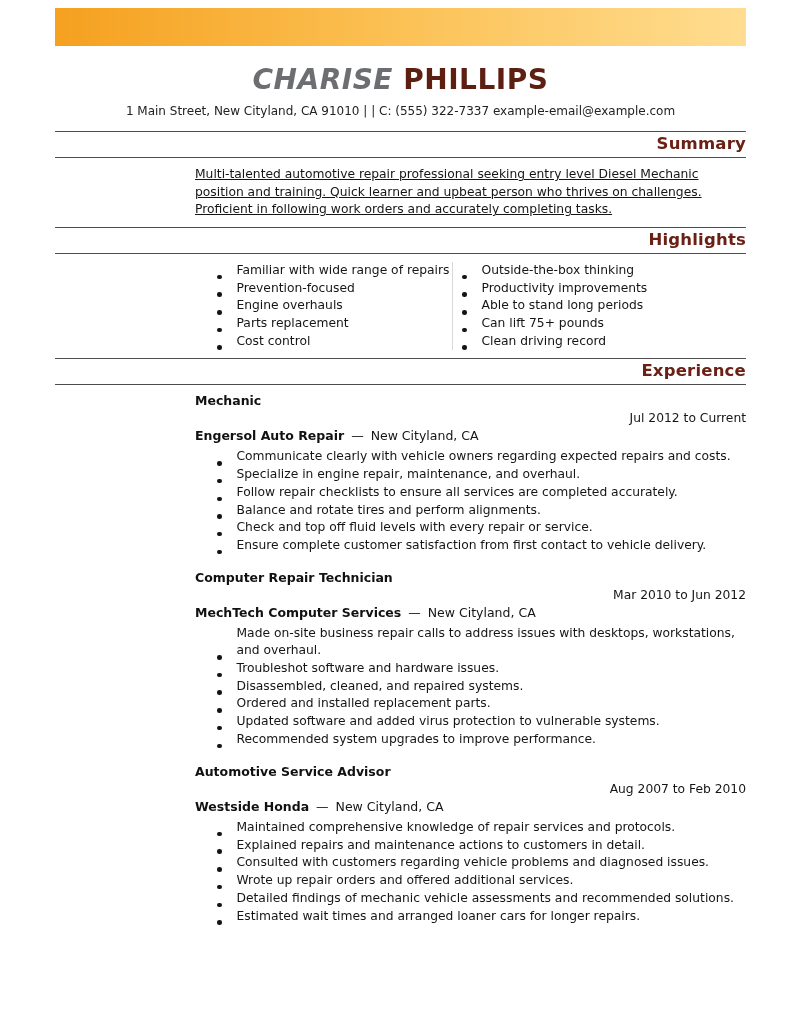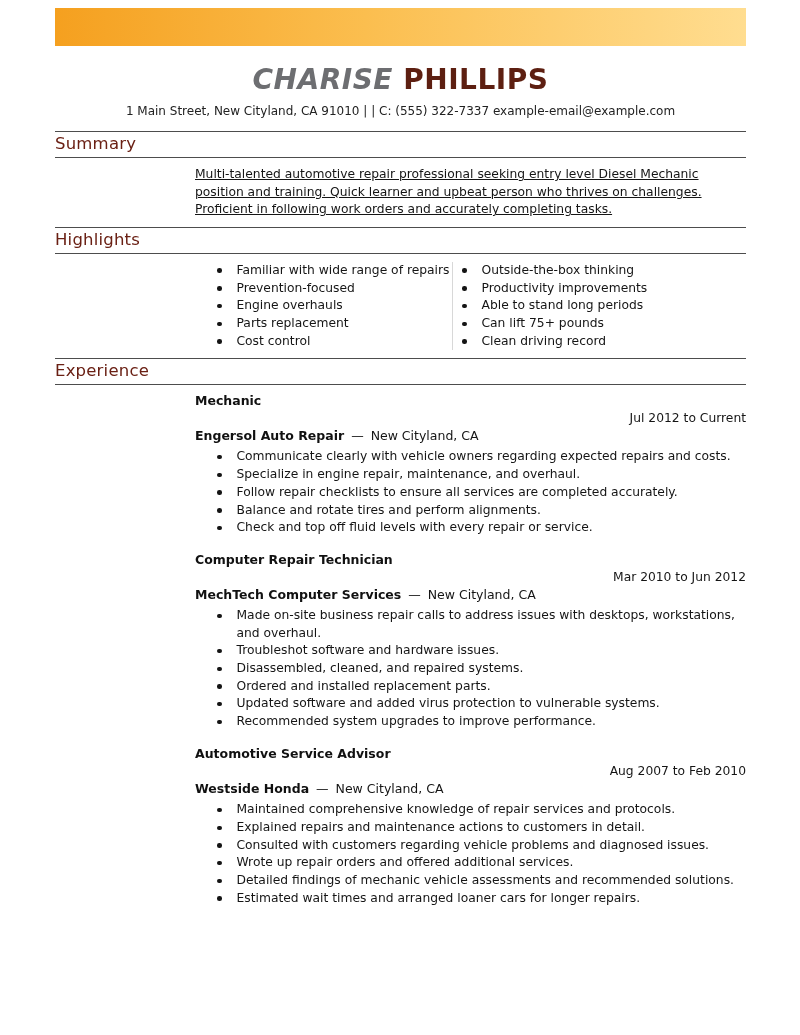--- a/index.html
+++ b/index.html
@@ -34,41 +34,42 @@
     margin-top: 8px;
     text-align: center;
     font-size: 12px;
     color: #222222;
   }
 
   .section { margin-top: 13px; }
   .section.tight { margin-top: 8px; }
   .sec-title {
     font-size: 16.5px;
-    font-weight: normal;
+    font-weight: bold;
     color: #6A2014;
     border-top: 1px solid #4d4d4d;
     border-bottom: 1px solid #4d4d4d;
     padding: 2px 0 4px 0;
     letter-spacing: 0.2px;
+    text-align: right;
   }
   .sec-body { padding-left: 140px; padding-top: 8px; }
 
   .summary-text {
     font-size: 12.3px;
     line-height: 1.43;
     color: #151515;
     text-decoration: underline;
   }
 
   
   ul.blist { list-style: none; }
   ul.blist li {
     display: flex;
-    align-items: flex-start;
+    align-items: flex-end;
     gap: 15px;
     font-size: 12.3px;
     line-height: 1.4;
     margin-bottom: 0.5px;
     color: #151515;
   }
   .dot {
     flex: none;
     width: 4.5px; height: 4.5px;
     border-radius: 50%;
@@ -207,20 +208,24 @@
             <li>
               <span class="dot"></span>
               <span>Balance and rotate tires and perform alignments.</span>
             </li>
 
             <li>
               <span class="dot"></span>
               <span>Check and top off fluid levels with every repair or service.</span>
             </li>
 
+            <li>
+              <span class="dot"></span>
+              <span>Ensure complete customer satisfaction from first contact to vehicle delivery.</span>
+            </li>
           </ul>
       </article>
 
       <article class="job">
         <div class="job-title">Computer Repair Technician</div>
         <div class="job-dates">Mar 2010 to Jun 2012</div>
         <div class="job-employer-line">
           <span class="employer">MechTech Computer Services</span><span class="dash">—</span><span class="location">New Cityland, CA</span>
         </div>
         <ul class="blist">

